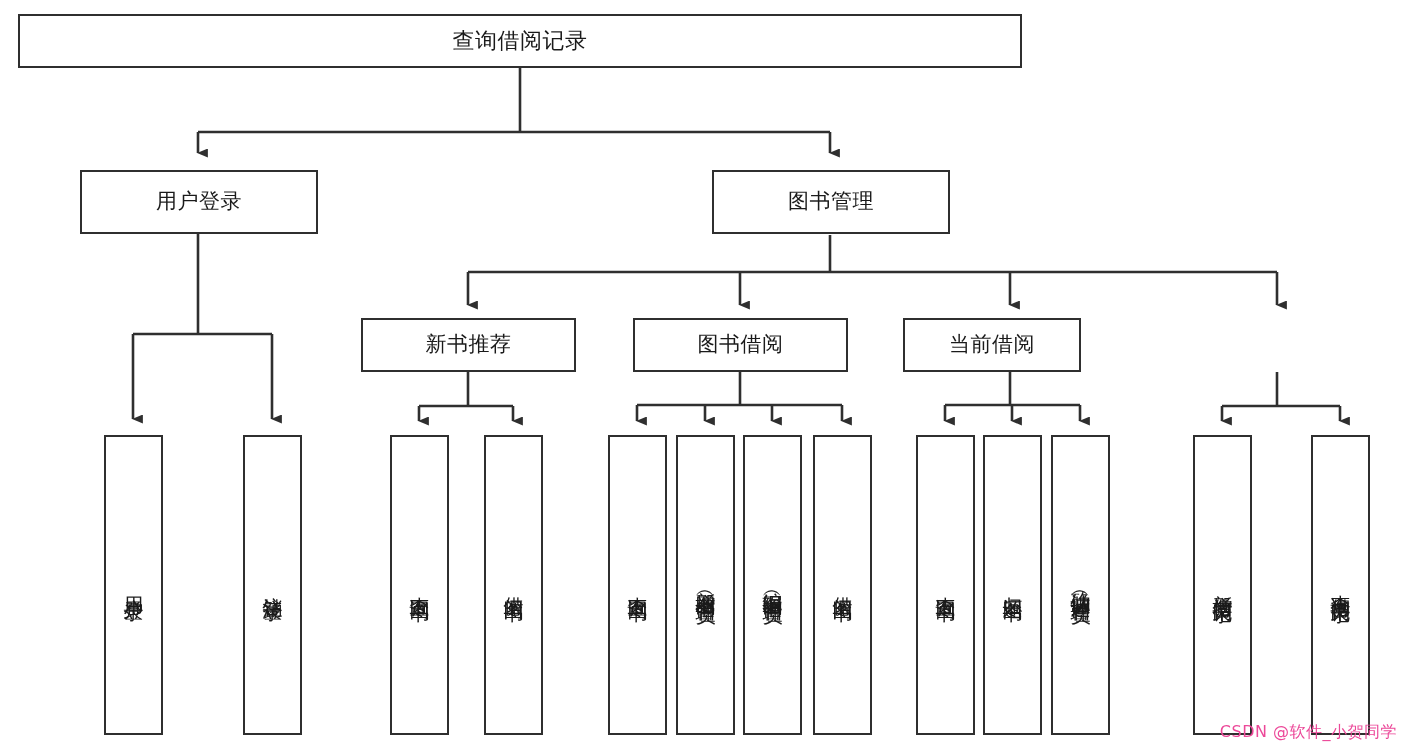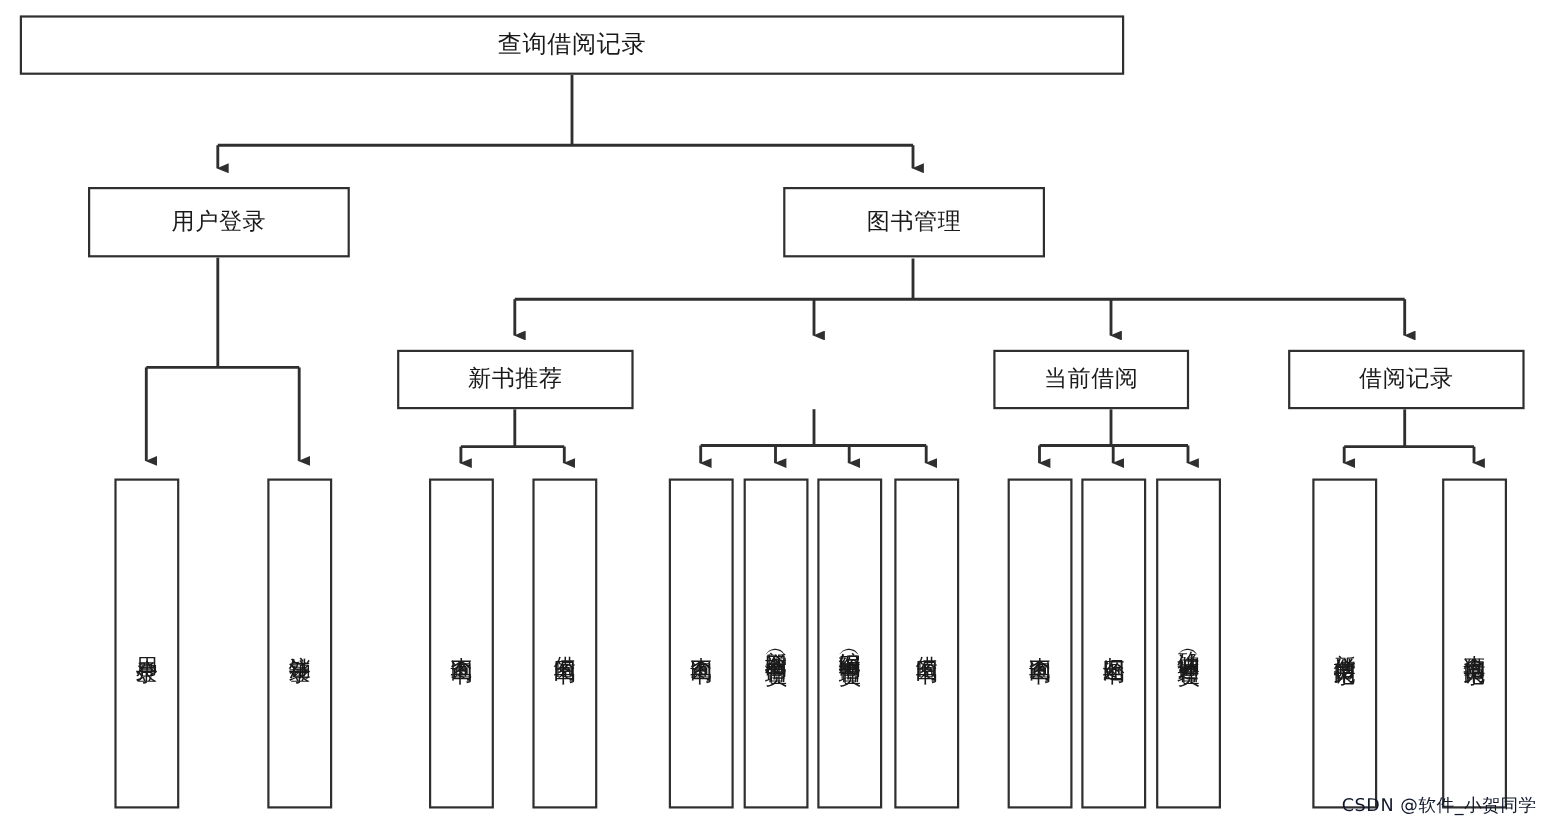--- a/index.html
+++ b/index.html
@@ -60,21 +60,21 @@
     font-size: 20px;
     line-height: 1.45;
     letter-spacing: 2px;
     max-height: 100%;
   }
   .watermark {
     position: absolute;
     right: 8px;
     bottom: 4px;
     font-size: 16px;
-    color: #0f172a;
+    color: #ec4899;
     letter-spacing: 0.5px;
     white-space: nowrap;
   }
 </style>
 </head>
 <body>
 
 <div id="diagram-root">
 
   <svg class="connectors" viewBox="0 0 1405 747" xmlns="http://www.w3.org/2000/svg">
@@ -136,28 +136,28 @@
   </div>
 
   <div class="node horizontal" style="left:361px; top:318px; width:215px; height:54px;">
     <span class="node-label">新书推荐</span>
   </div>
 
   <div class="node horizontal" style="left:712px; top:170px; width:238px; height:64px;">
     <span class="node-label">图书管理</span>
   </div>
 
+  <div class="node horizontal" style="left:633px; top:318px; width:215px; height:54px;">
+    <span class="node-label">图书借阅</span>
+  </div>
 
   <div class="node horizontal" style="left:903px; top:318px; width:178px; height:54px;">
     <span class="node-label">当前借阅</span>
   </div>
 
-  <div class="node horizontal" style="left:1171px; top:318px; width:215px; height:54px;">
-    <span class="node-label">借阅记录</span>
-  </div>
 
   <div class="node vertical" style="left:104px; top:435px; width:59px; height:300px;">
     <span class="node-label">用户登录</span>
   </div>
   <div class="node vertical" style="left:243px; top:435px; width:59px; height:300px;">
     <span class="node-label">注销登录</span>
   </div>
 
   <div class="node vertical" style="left:390px; top:435px; width:59px; height:300px;">
     <span class="node-label">查询图书</span>

